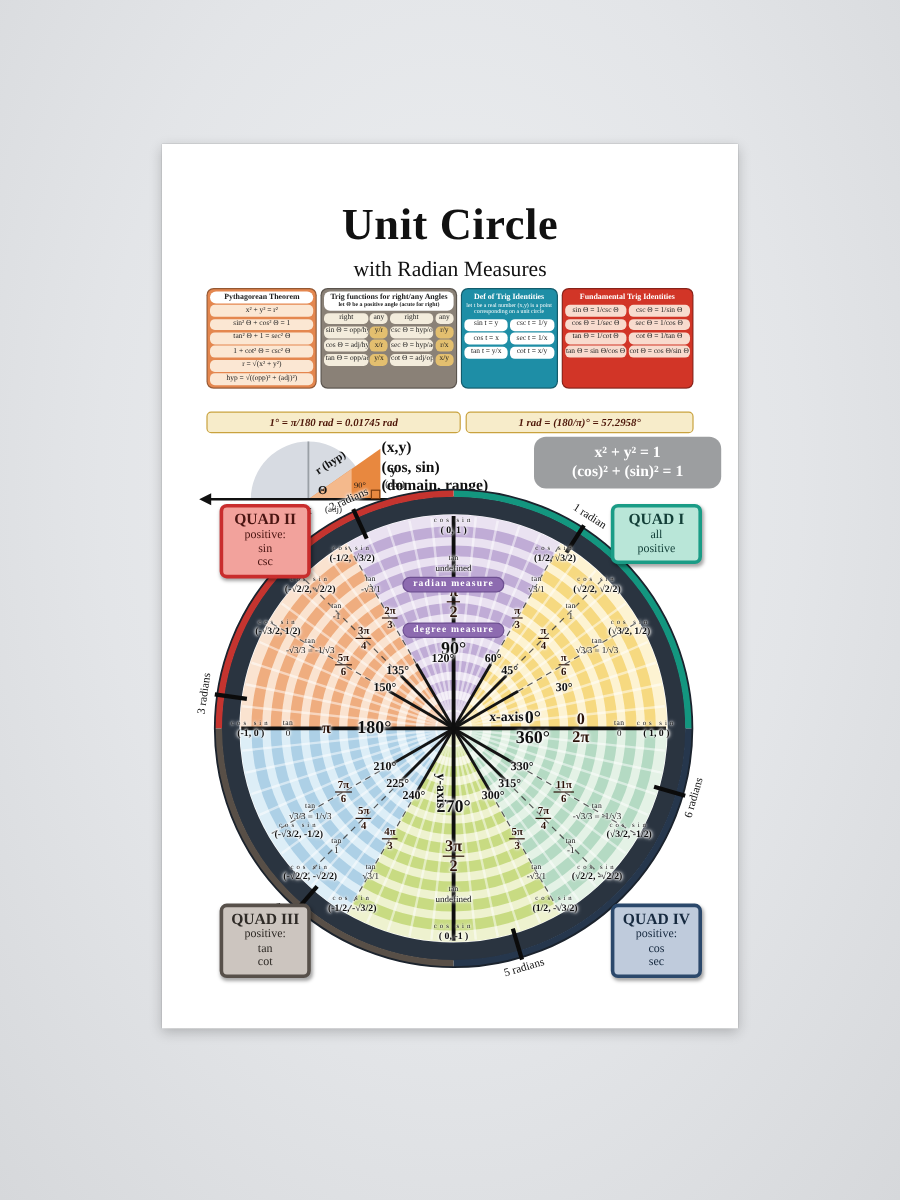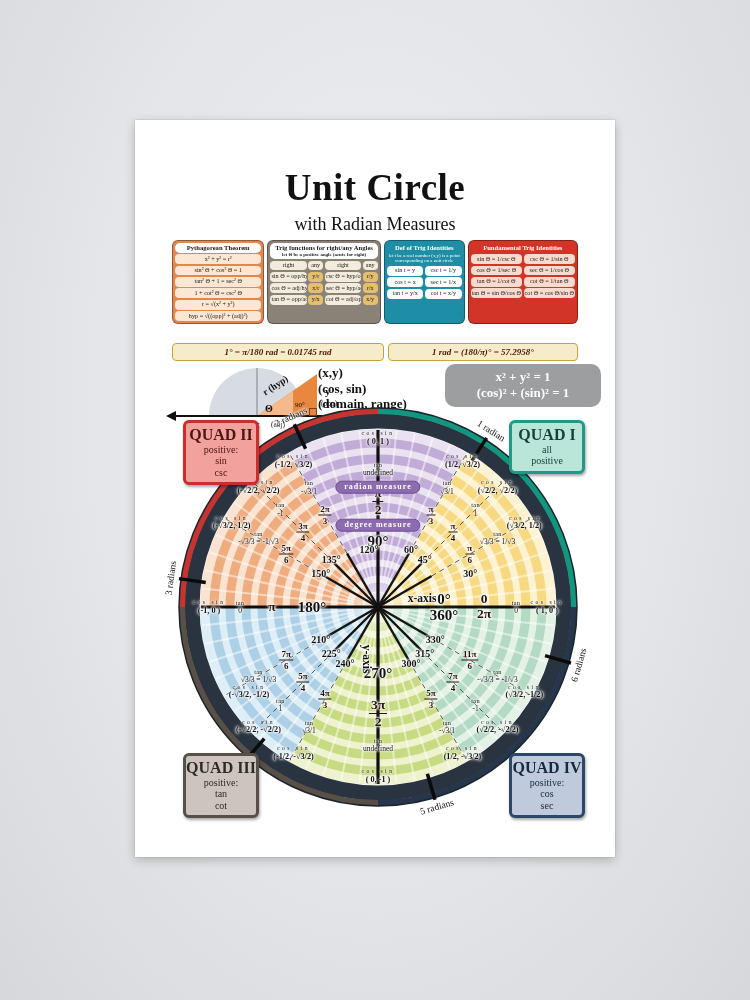--- a/index.html
+++ b/index.html
@@ -34,21 +34,21 @@
   
   .tri{position:absolute;left:30px;top:242px;}
   .center-note{position:absolute;left:183px;top:245px;width:124px;text-align:left;
     font-size:13px;font-weight:bold;color:#111;line-height:1.2;white-space:pre-line;}
   .identity-box{position:absolute;left:310px;top:244px;width:152px;background:#9c9ea0;border-radius:10px;
     color:#fff;font-size:13px;font-weight:bold;text-align:center;padding:5px 2px;line-height:1.25;white-space:pre-line;}
 
   
   .quad{position:absolute;width:70px;border-radius:6px;border-style:solid;border-width:3px;
     text-align:center;padding:3px 0 4px;z-index:30;box-shadow:1px 2px 3px rgba(0,0,0,.35);}
-  .quad .q-name{font-weight:bold;font-size:16px;line-height:1.1;}
+  .quad .q-name{font-weight:bold;font-size:13px;line-height:1.1;}
   .quad .q-lines{font-size:10px;line-height:1.15;white-space:pre-line;}
   #quad2{left:48px;top:300px;}  #quad1{left:374px;top:300px;}
   #quad3{left:48px;top:633px;}  #quad4{left:374px;top:633px;}
 
   
   #circle-box{position:absolute;left:23px;top:267px;width:440px;height:440px;z-index:10;}
   #circle-box svg{position:absolute;left:0;top:0;}
   .clb{position:absolute;transform:translate(-50%,-50%);text-align:center;color:#101010;white-space:nowrap;line-height:1.08;
        text-shadow:0 0 2px #fff,0 0 2px #fff,0 0 3px #fff,0 0 4px rgba(255,255,255,.9);}
   .deg{font-size:10px;font-weight:bold;}

